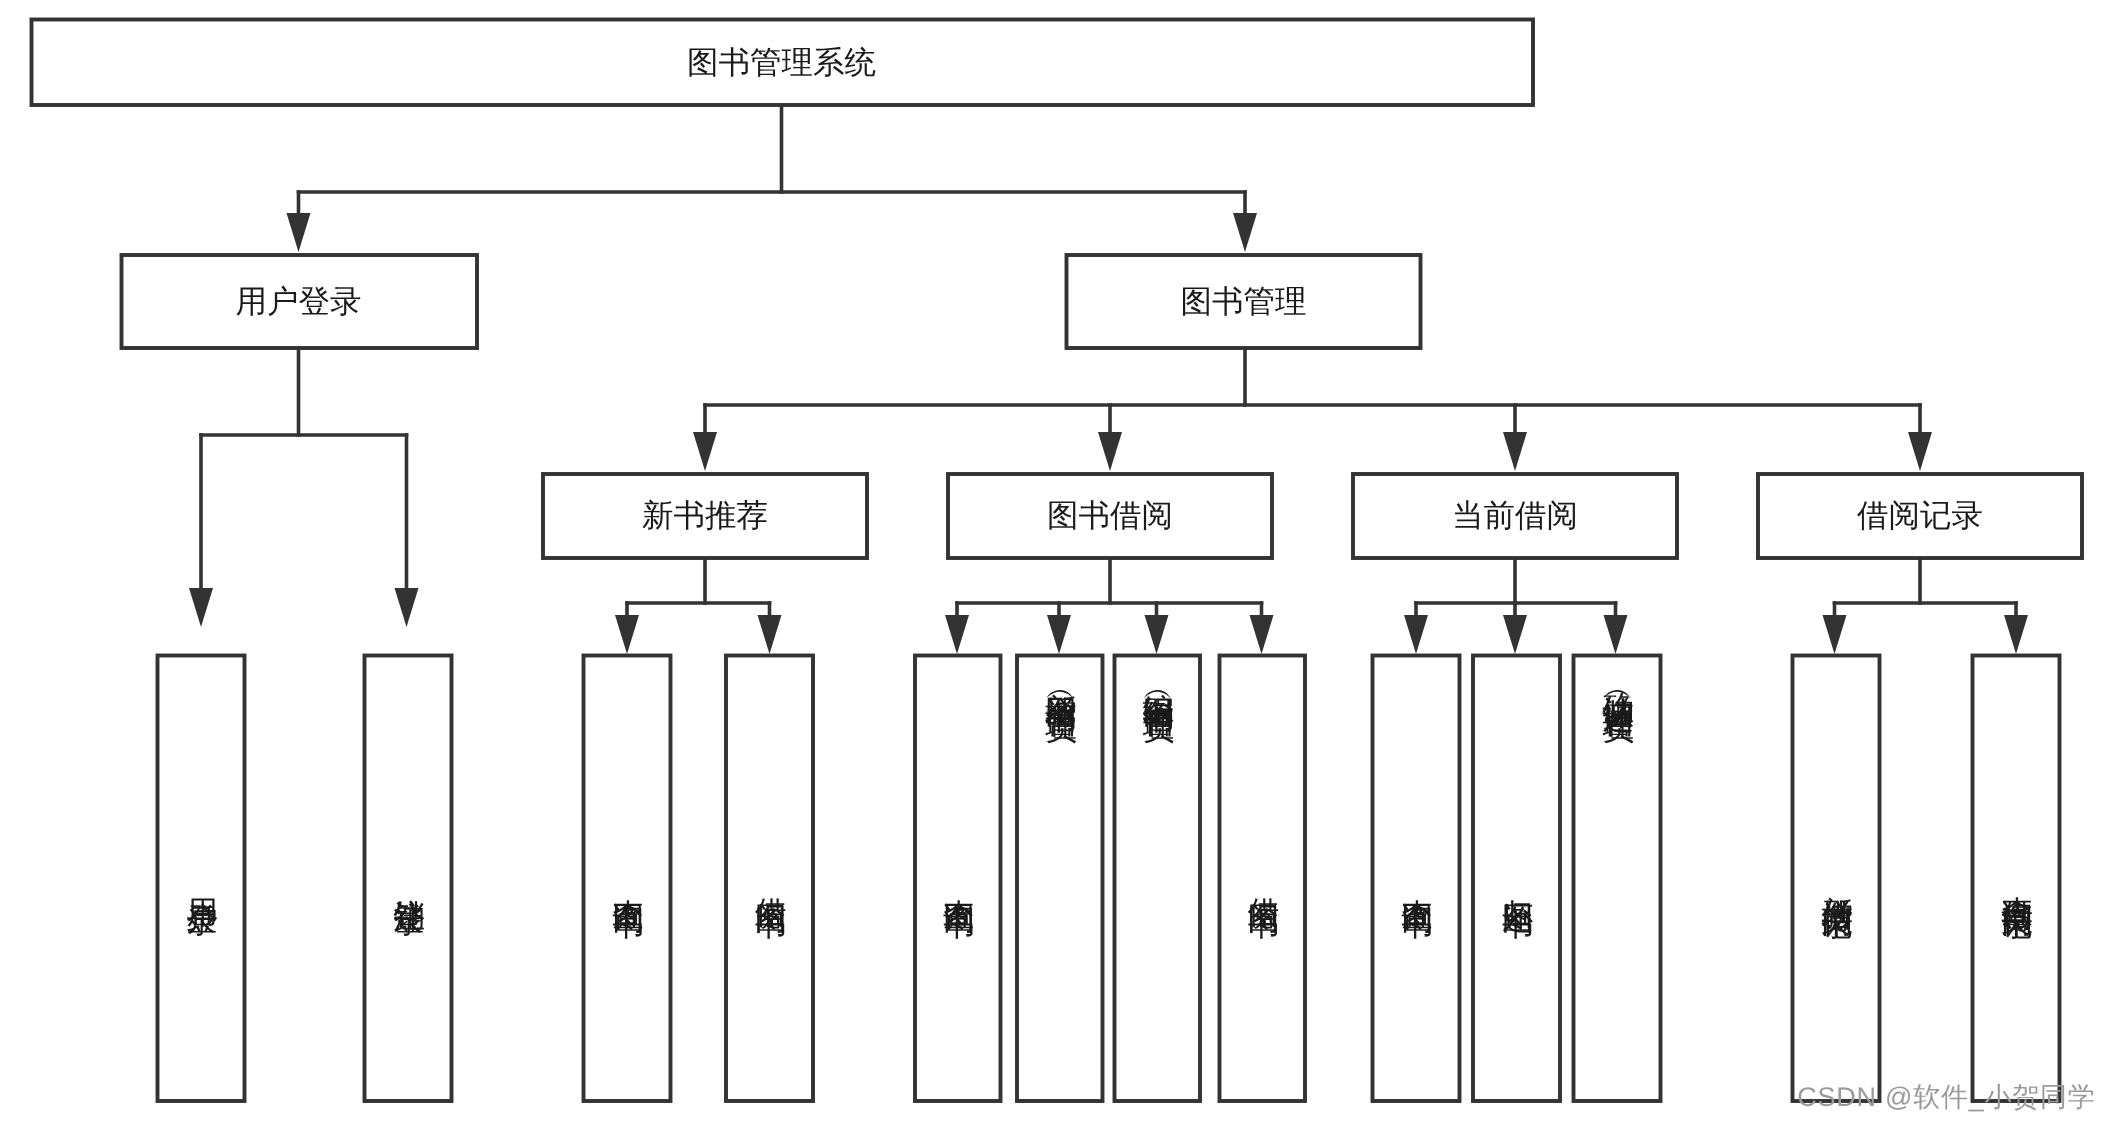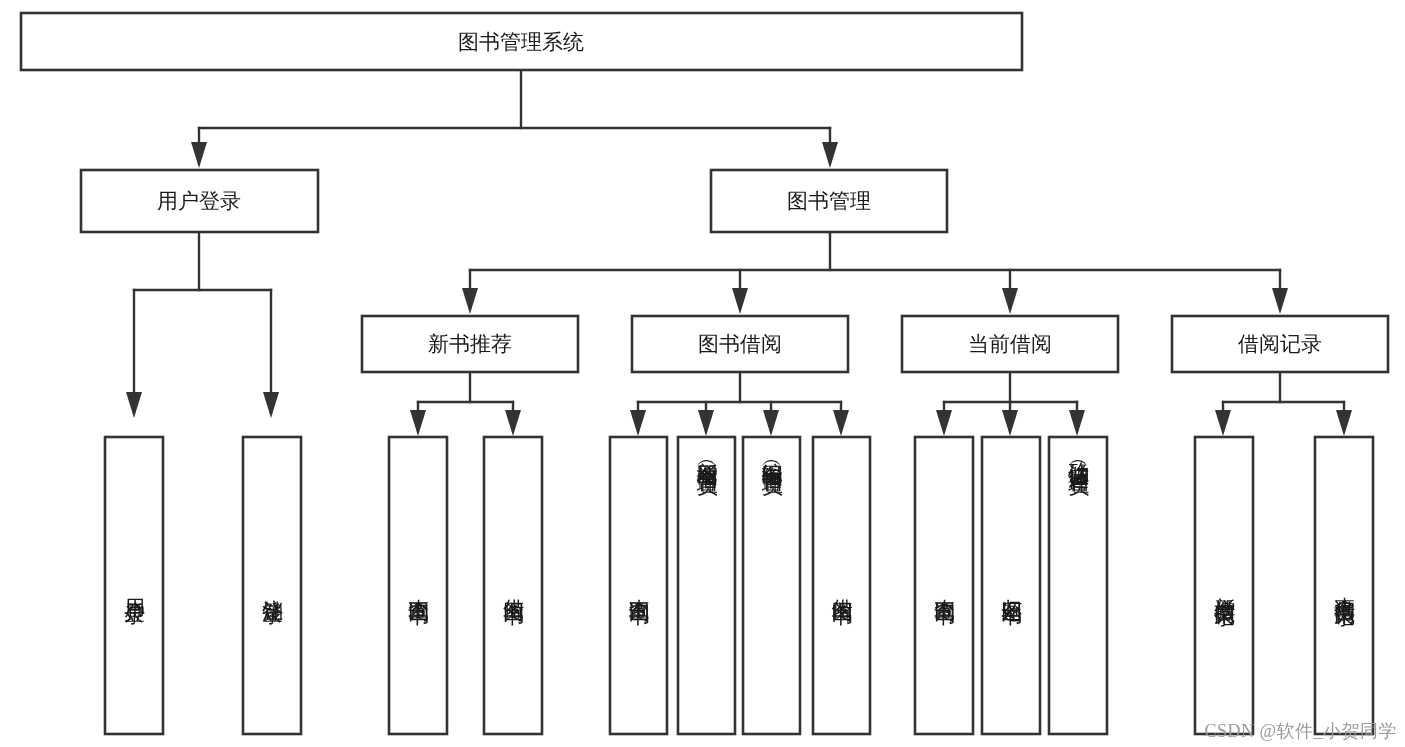--- a/index.html
+++ b/index.html
@@ -62,21 +62,21 @@
     font-size: 21px;
     line-height: 1.12;
     letter-spacing: 2px;
     color: #1a1a1a;
     white-space: nowrap;
   }
   .watermark {
     position: absolute;
     right: 8px;
     bottom: 4px;
-    font-family: Liberation Serif, serif;
+    font-family: Liberation Sans, sans-serif;
     font-size: 18px;
     color: #9a9a9a;
     letter-spacing: 0.5px;
     white-space: nowrap;
   }
 </style>
 </head>
 <body>
 
 <div id="diagram-root">

